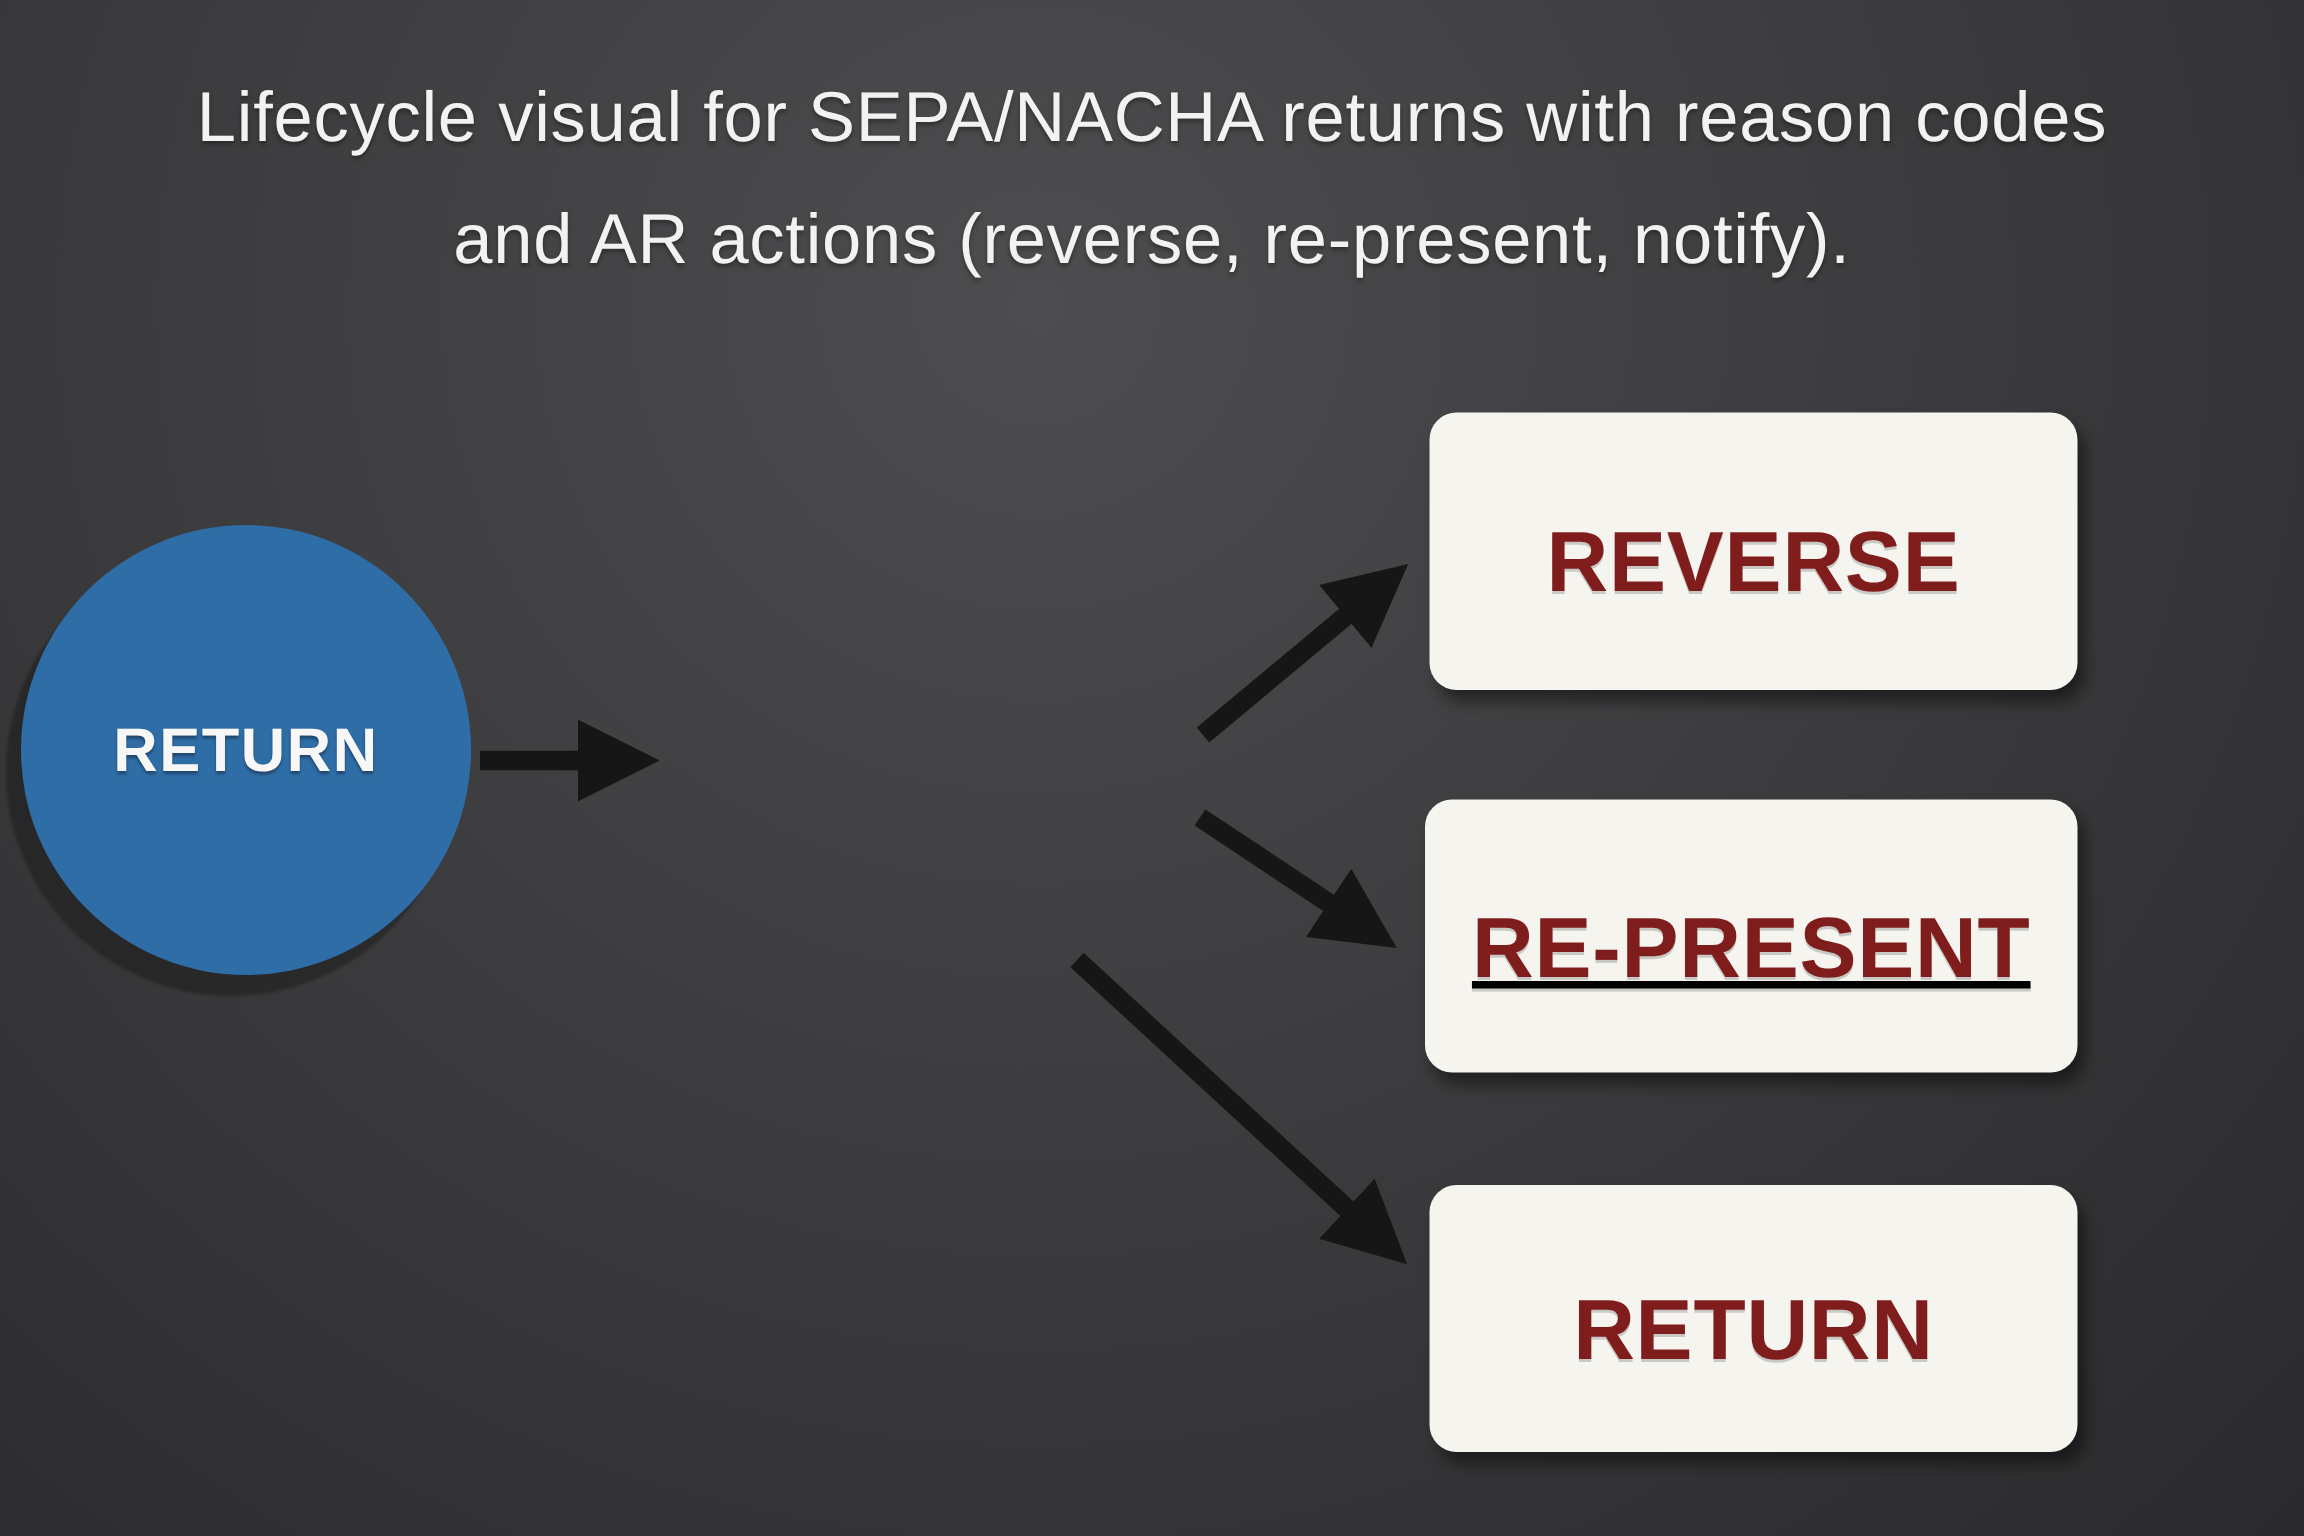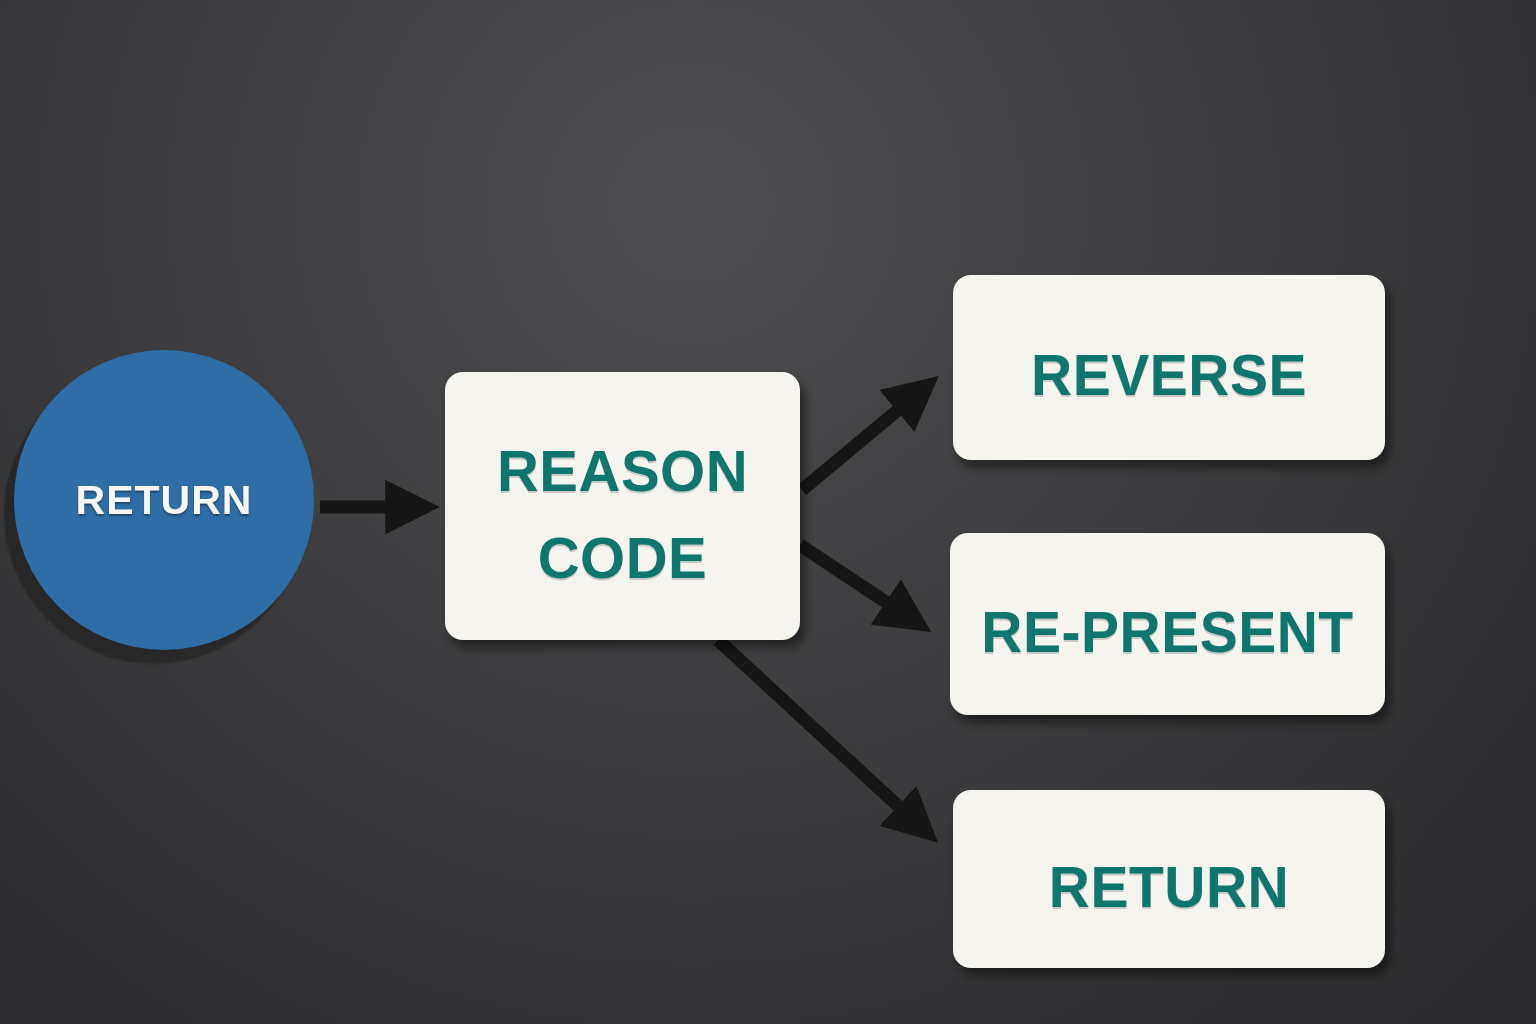--- a/index.html
+++ b/index.html
@@ -54,21 +54,21 @@
     position: absolute;
     background: #f5f4ef;
     border-radius: 18px;
     box-shadow: 5px 8px 10px rgba(0,0,0,0.45);
     display: flex;
     align-items: center;
     justify-content: center;
     text-align: center;
   }
   .card .label {
-    color: #0f766e;
+    color: #7f1d1d;
     font-weight: 700;
     letter-spacing: 0.5px;
     text-shadow: 0 2px 0 rgba(0,0,0,0.18);
     margin-top: 15px;
   }
   #reason-code-node {
     left: 445px;
     top: 372px;
     width: 355px;
     height: 268px;
@@ -82,20 +82,21 @@
     left: 953px;
     top: 275px;
     width: 432px;
     height: 185px;
   }
   #action-represent {
     left: 950px;
     top: 533px;
     width: 435px;
     height: 182px;
+    text-decoration: underline;
   }
   #action-notify {
     left: 953px;
     top: 790px;
     width: 432px;
     height: 178px;
   }
   .card.action .label {
     font-size: 57px;
   }
@@ -106,40 +107,38 @@
     width: 1536px;
     height: 1024px;
     pointer-events: none;
   }
 </style>
 </head>
 <body>
 
 <div id="canvas">
 
+  <h1 class="title">Lifecycle visual for SEPA/NACHA returns with reason codes and AR actions (reverse, re-present, notify).</h1>
 
   <svg id="arrows" viewBox="0 0 1536 1024" xmlns="http://www.w3.org/2000/svg">
     <defs>
       <marker id="ah" viewBox="0 0 10 10" refX="6" refY="5" markerWidth="4.2" markerHeight="4.2" orient="auto-start-reverse">
         <path d="M0,0 L10,5 L0,10 z" fill="#161616"></path>
       </marker>
     </defs>
     <line x1="320" y1="507" x2="418" y2="507" stroke="#161616" stroke-width="13" marker-end="url(#ah)"></line>
     <line x1="802" y1="490" x2="922" y2="390" stroke="#161616" stroke-width="13" marker-end="url(#ah)"></line>
     <line x1="800" y1="545" x2="913" y2="620" stroke="#161616" stroke-width="13" marker-end="url(#ah)"></line>
     <line x1="718" y1="640" x2="922" y2="828" stroke="#161616" stroke-width="13" marker-end="url(#ah)"></line>
   </svg>
 
   <div class="circle-node">
     <span class="label">RETURN</span>
   </div>
 
-  <div id="reason-code-node" class="card">
-    <span class="label">REASON CODE</span>
-  </div>
 
   <div id="action-reverse" class="card action">
     <span class="label">REVERSE</span>
   </div>
 
   <div id="action-represent" class="card action">
     <span class="label">RE-PRESENT</span>
   </div>
 
   <div id="action-notify" class="card action">

